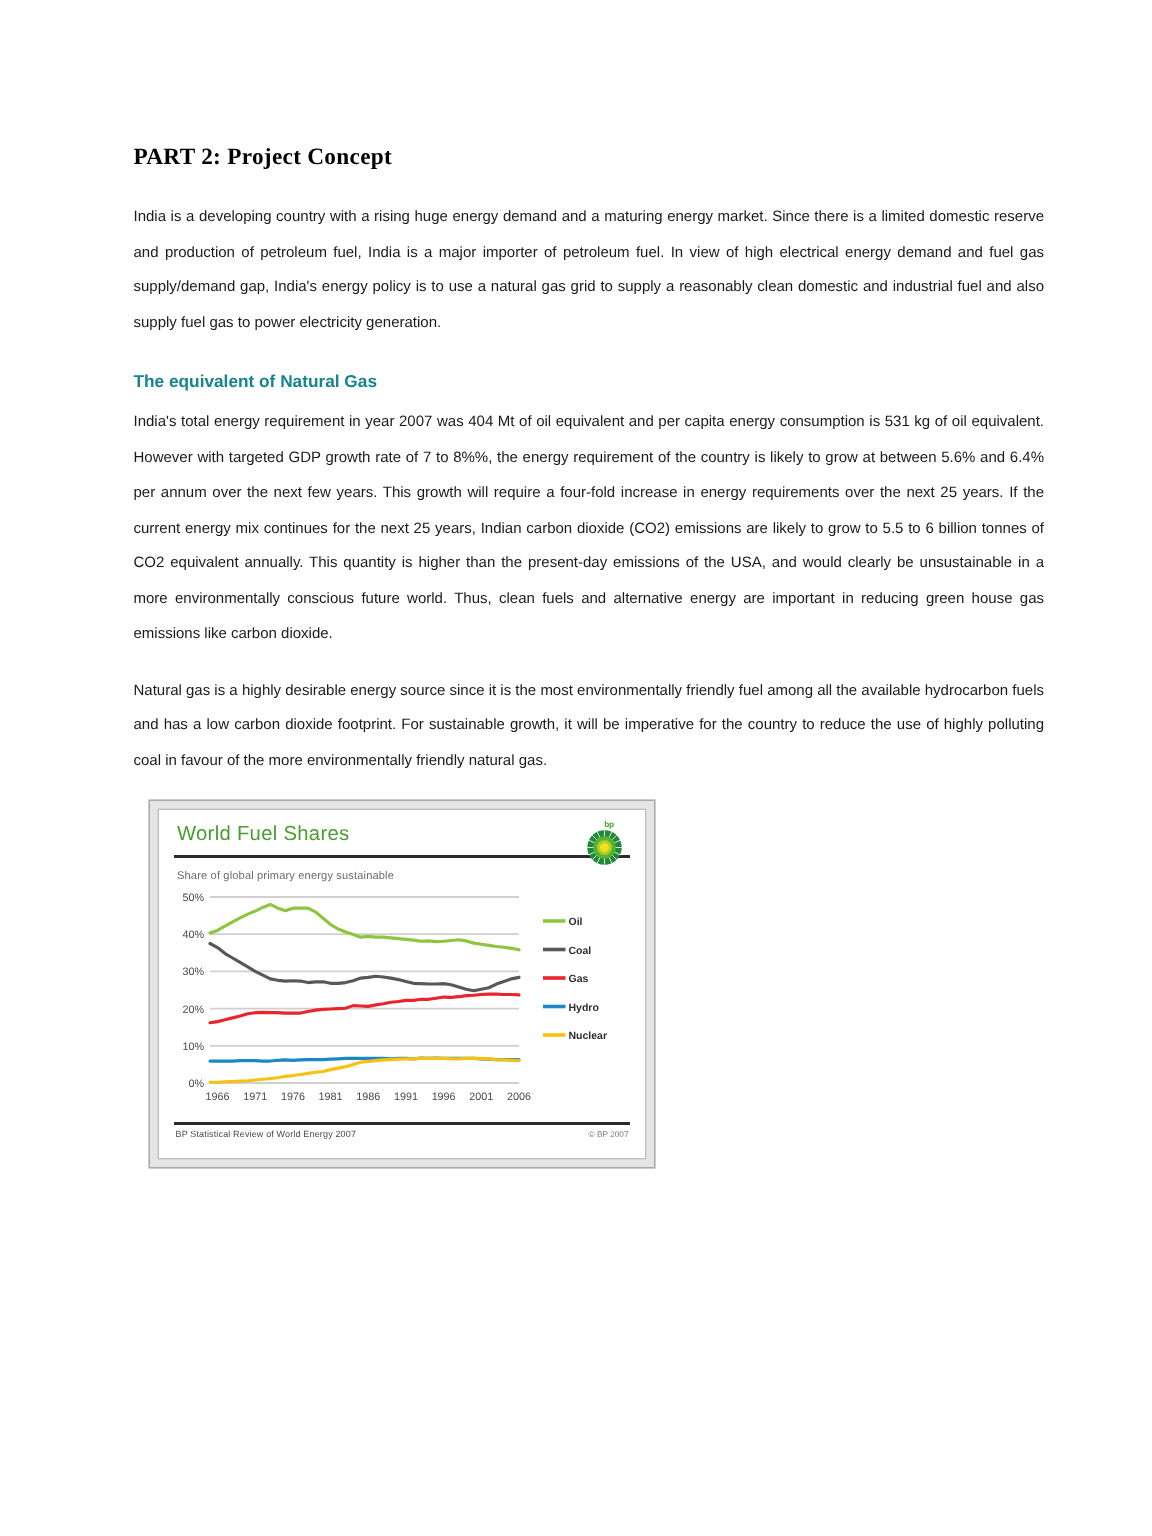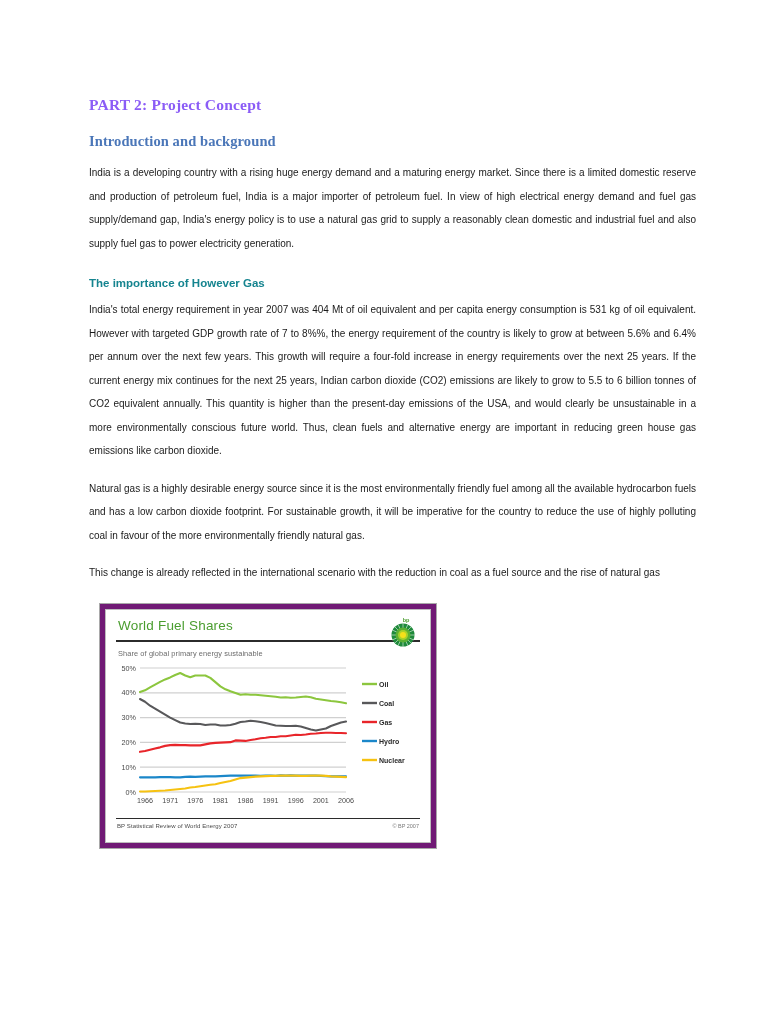--- a/index.html
+++ b/index.html
@@ -22,21 +22,21 @@
     box-sizing: border-box;
     padding: 96px 72px 60px 89px;
   }
   .doc-body {
     width: 607px;
   }
   h1.part-title {
     font-family: "Liberation Serif", serif;
     font-size: 15.5px;
     font-weight: bold;
-    color: #8b5cf6;
+    color: #000000;
     margin: 0 0 19px 0;
     letter-spacing: 0.2px;
   }
   h2.section-heading {
     font-family: "Liberation Serif", serif;
     font-size: 14.5px;
     font-weight: bold;
     color: #4a76b8;
     margin: 0 0 11px 0;
     letter-spacing: 0.1px;
@@ -63,21 +63,21 @@
   
   .figure {
     margin-top: 14px;
     margin-left: 10px;
     width: 340px;
   }
   .chart-card {
     position: relative;
     width: 338px;
     height: 246px;
-    background: #701a75;
+    background: #e5e5e5;
     border: 1px solid #a9a9a9;
     box-sizing: border-box;
     padding: 5px;
   }
   .chart-inner {
     position: relative;
     width: 100%;
     height: 100%;
     border: 1px solid #bdbdbd;
     box-sizing: border-box;
@@ -167,31 +167,29 @@
   }
 </style>
 </head>
 <body>
 
 <div class="page">
   <div class="doc-body">
 
     <h1 class="part-title">PART 2:  Project Concept</h1>
 
-    <h2 class="section-heading">Introduction and background</h2>
 
     <p class="body-text">India is a developing country with a rising huge energy demand and a maturing energy market. Since there is a limited domestic reserve and production of petroleum fuel, India is a major importer of petroleum fuel. In view of high electrical energy demand and fuel gas supply/demand gap, India's energy policy is to use a natural gas grid to supply a reasonably clean domestic and industrial fuel and also supply fuel gas to power electricity generation.</p>
 
-    <h3 class="sub-heading">The importance of However Gas</h3>
+    <h3 class="sub-heading">The equivalent of Natural Gas</h3>
 
     <p class="body-text">India's total energy requirement in year 2007 was 404 Mt of oil equivalent and per capita energy consumption is 531 kg of oil equivalent. However with targeted GDP growth rate of 7 to 8%%, the energy requirement of the country is likely to grow at between 5.6% and 6.4% per annum over the next few years. This growth will require a four-fold increase in energy requirements over the next 25 years. If the current energy mix continues for the next 25 years, Indian carbon dioxide (CO2) emissions are likely to grow to 5.5 to 6 billion tonnes of CO2 equivalent annually. This quantity is higher than the present-day emissions of the USA, and would clearly be unsustainable in a more environmentally conscious future world. Thus, clean fuels and alternative energy are important in reducing green house gas emissions like carbon dioxide.</p>
 
     <p class="body-text">Natural gas is a highly desirable energy source since it is the most environmentally friendly fuel among all the available hydrocarbon fuels and has a low carbon dioxide footprint. For sustainable growth, it will be imperative for the country to reduce the use of highly polluting coal in favour of the more environmentally friendly natural gas.</p>
 
-    <p class="body-text last">This change is already reflected in the international scenario with the reduction in coal as a fuel source and the rise of natural gas</p>
 
     <div class="figure">
       <div class="chart-card">
         <div class="chart-inner">
 
           <div class="chart-title">World Fuel Shares</div>
 
           <div class="bp-logo">
             <div class="bp-word">bp</div>
             <svg class="helios" viewBox="0 0 48 48">

